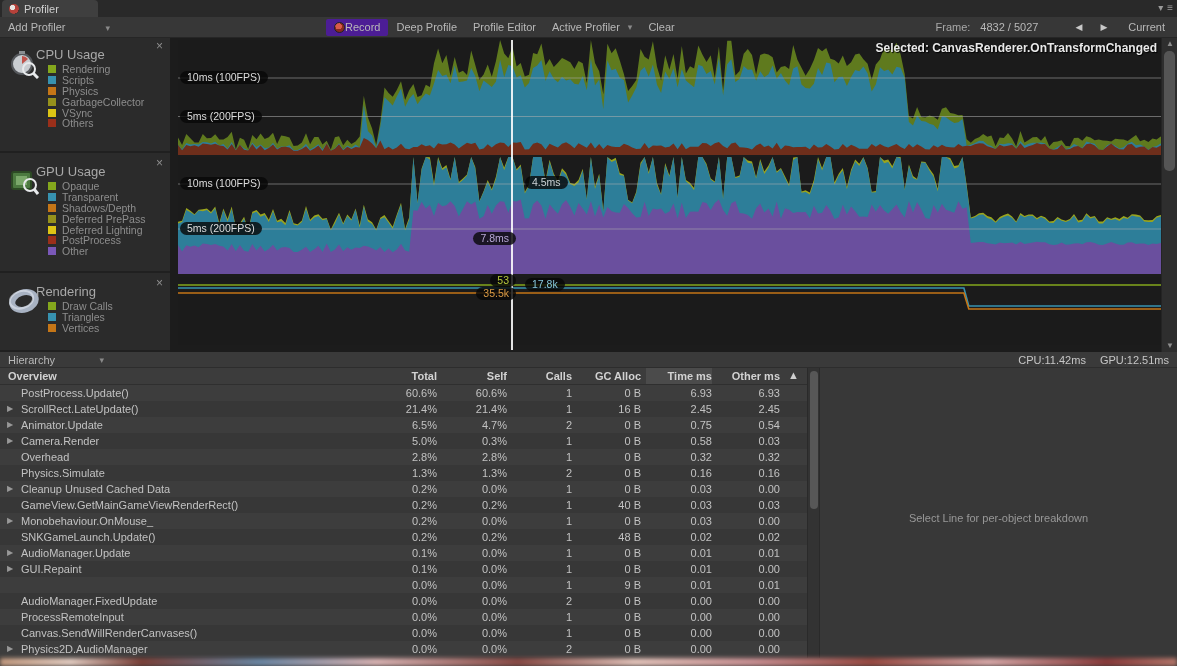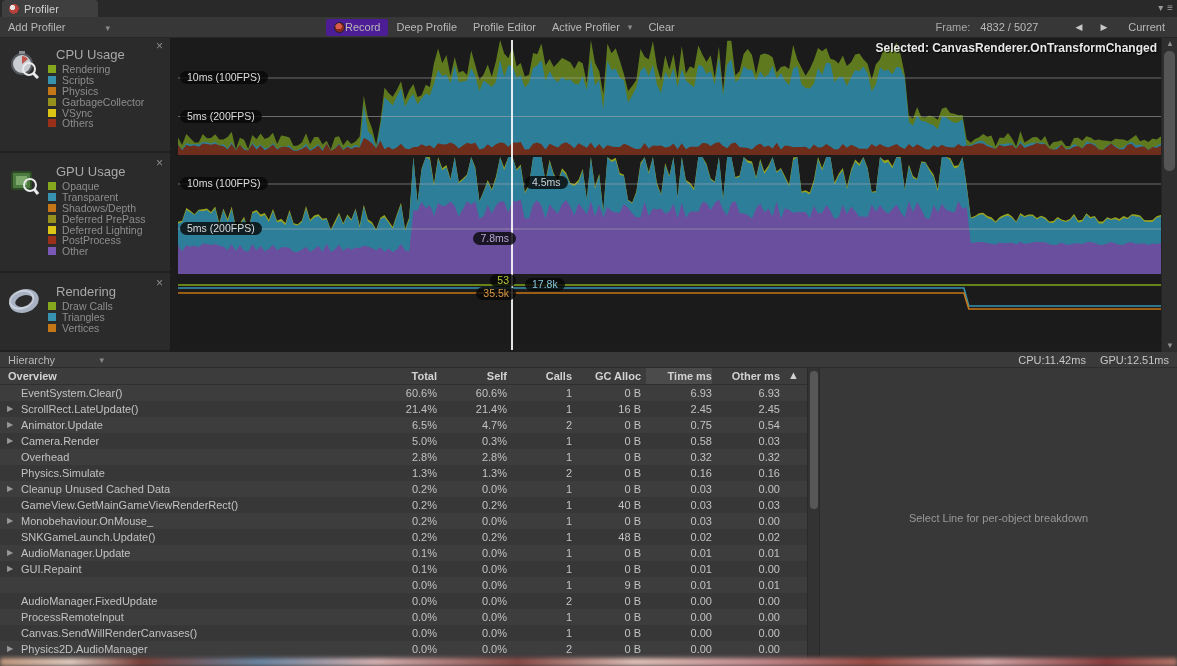--- a/index.html
+++ b/index.html
@@ -27,21 +27,21 @@
   #frame-label{color:#a8a8a8;margin-right:10px;}
   #frame-value{margin-right:28px;}
   .nav-btn{padding:0 9px;color:#c8c8c8;font-size:9px;}
   #current-btn{padding:0 12px;}
   
   #charts-region{position:absolute;left:0;top:38px;width:1177px;height:314px;background:#1c1c1c;}
   #left-panel{position:absolute;left:0;top:0;width:170px;height:314px;background:#2b2b2b;}
   .module{position:absolute;left:0;width:170px;box-sizing:border-box;background:#2b2b2b;border-bottom:2px solid #202020;}
   .mod-close{position:absolute;right:7px;top:2px;color:#8d8d8d;font-size:12px;line-height:12px;}
   .mod-icon{position:absolute;left:9px;top:11px;width:30px;height:30px;}
-  .mod-title{position:absolute;left:56px;top:9px;font-size:13px;color:#a8a8a8;}
+  .mod-title{position:absolute;left:36px;top:9px;font-size:13px;color:#a8a8a8;}
   .legend{position:absolute;left:48px;top:26px;list-style:none;margin:0;padding:0;}
   .legend li{height:10.8px;display:flex;align-items:center;gap:6px;color:#8d8d8d;font-size:10.5px;}
   .swatch{width:8px;height:8px;flex:0 0 auto;}
   .chart-svg{position:absolute;display:block;background:#1b1b1b;}
   .grid-pill,.marker-pill{position:absolute;height:13px;line-height:13px;padding:0 7px;border-radius:8px;
     background:rgba(8,8,8,0.82);color:#dcdcdc;font-size:10.5px;white-space:nowrap;z-index:6;}
   #selected-banner{position:absolute;right:20px;top:3px;font-weight:bold;font-size:12px;color:#e8e8e8;text-shadow:1px 1px 1px #000;z-index:7;}
   #selection-line{position:absolute;left:511px;top:2px;width:2px;height:310px;background:rgba(255,255,255,0.88);z-index:5;}
   
   #charts-scrollbar{position:absolute;right:0;top:0;width:16px;height:314px;background:#2e2e2e;border-left:1px solid #242424;box-sizing:border-box;}
@@ -274,21 +274,21 @@
     <span id="sort-arrow">▲</span>
   <span class="hc" style="left: 367px; width: 70px;">Total</span>
       <span class="hc" style="left: 443px; width: 64px;">Self</span>
       <span class="hc" style="left: 512px; width: 60px;">Calls</span>
       <span class="hc" style="left: 571px; width: 70px;">GC Alloc</span>
       <span class="hc hl" style="left: 646px; width: 66px;">Time ms</span>
       <span class="hc" style="left: 716px; width: 64px;">Other ms</span>
     </div>
   <div id="table-body">
       <div class="trow alt">
-        <span class="fname">EventSystem.Clear()</span>
+        <span class="fname">PostProcess.Update()</span>
         <span class="cell" style="left: 367px; width: 70px;">60.6%</span>
         <span class="cell" style="left: 443px; width: 64px;">60.6%</span>
         <span class="cell" style="left: 512px; width: 60px;">1</span>
         <span class="cell" style="left: 571px; width: 70px;">0 B</span>
         <span class="cell" style="left: 646px; width: 66px;">6.93</span>
         <span class="cell" style="left: 716px; width: 64px;">6.93</span>
       </div>
       <div class="trow">
         <span class="arrow">▶</span>
         <span class="fname">ScrollRect.LateUpdate()</span>

